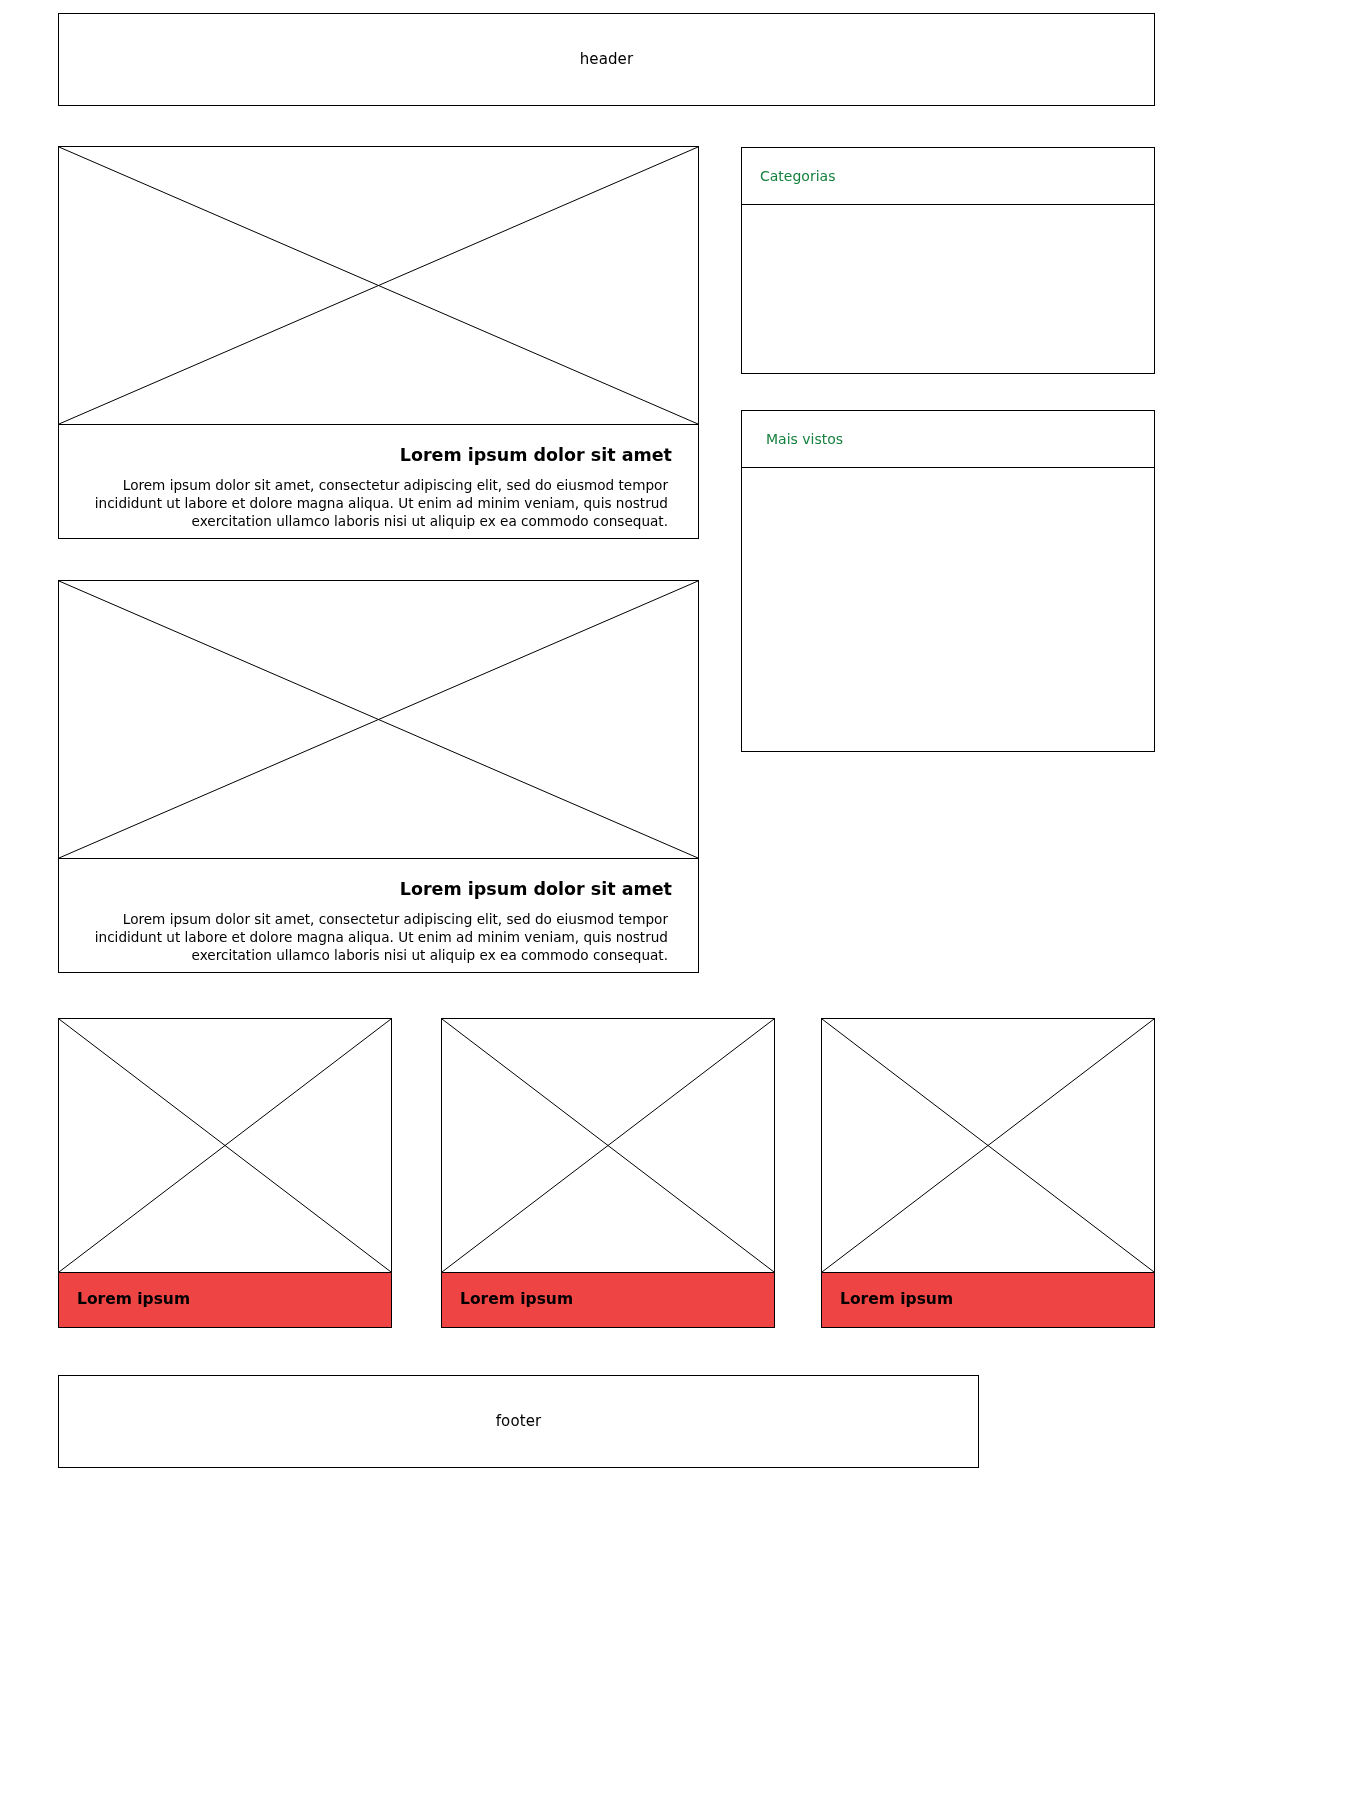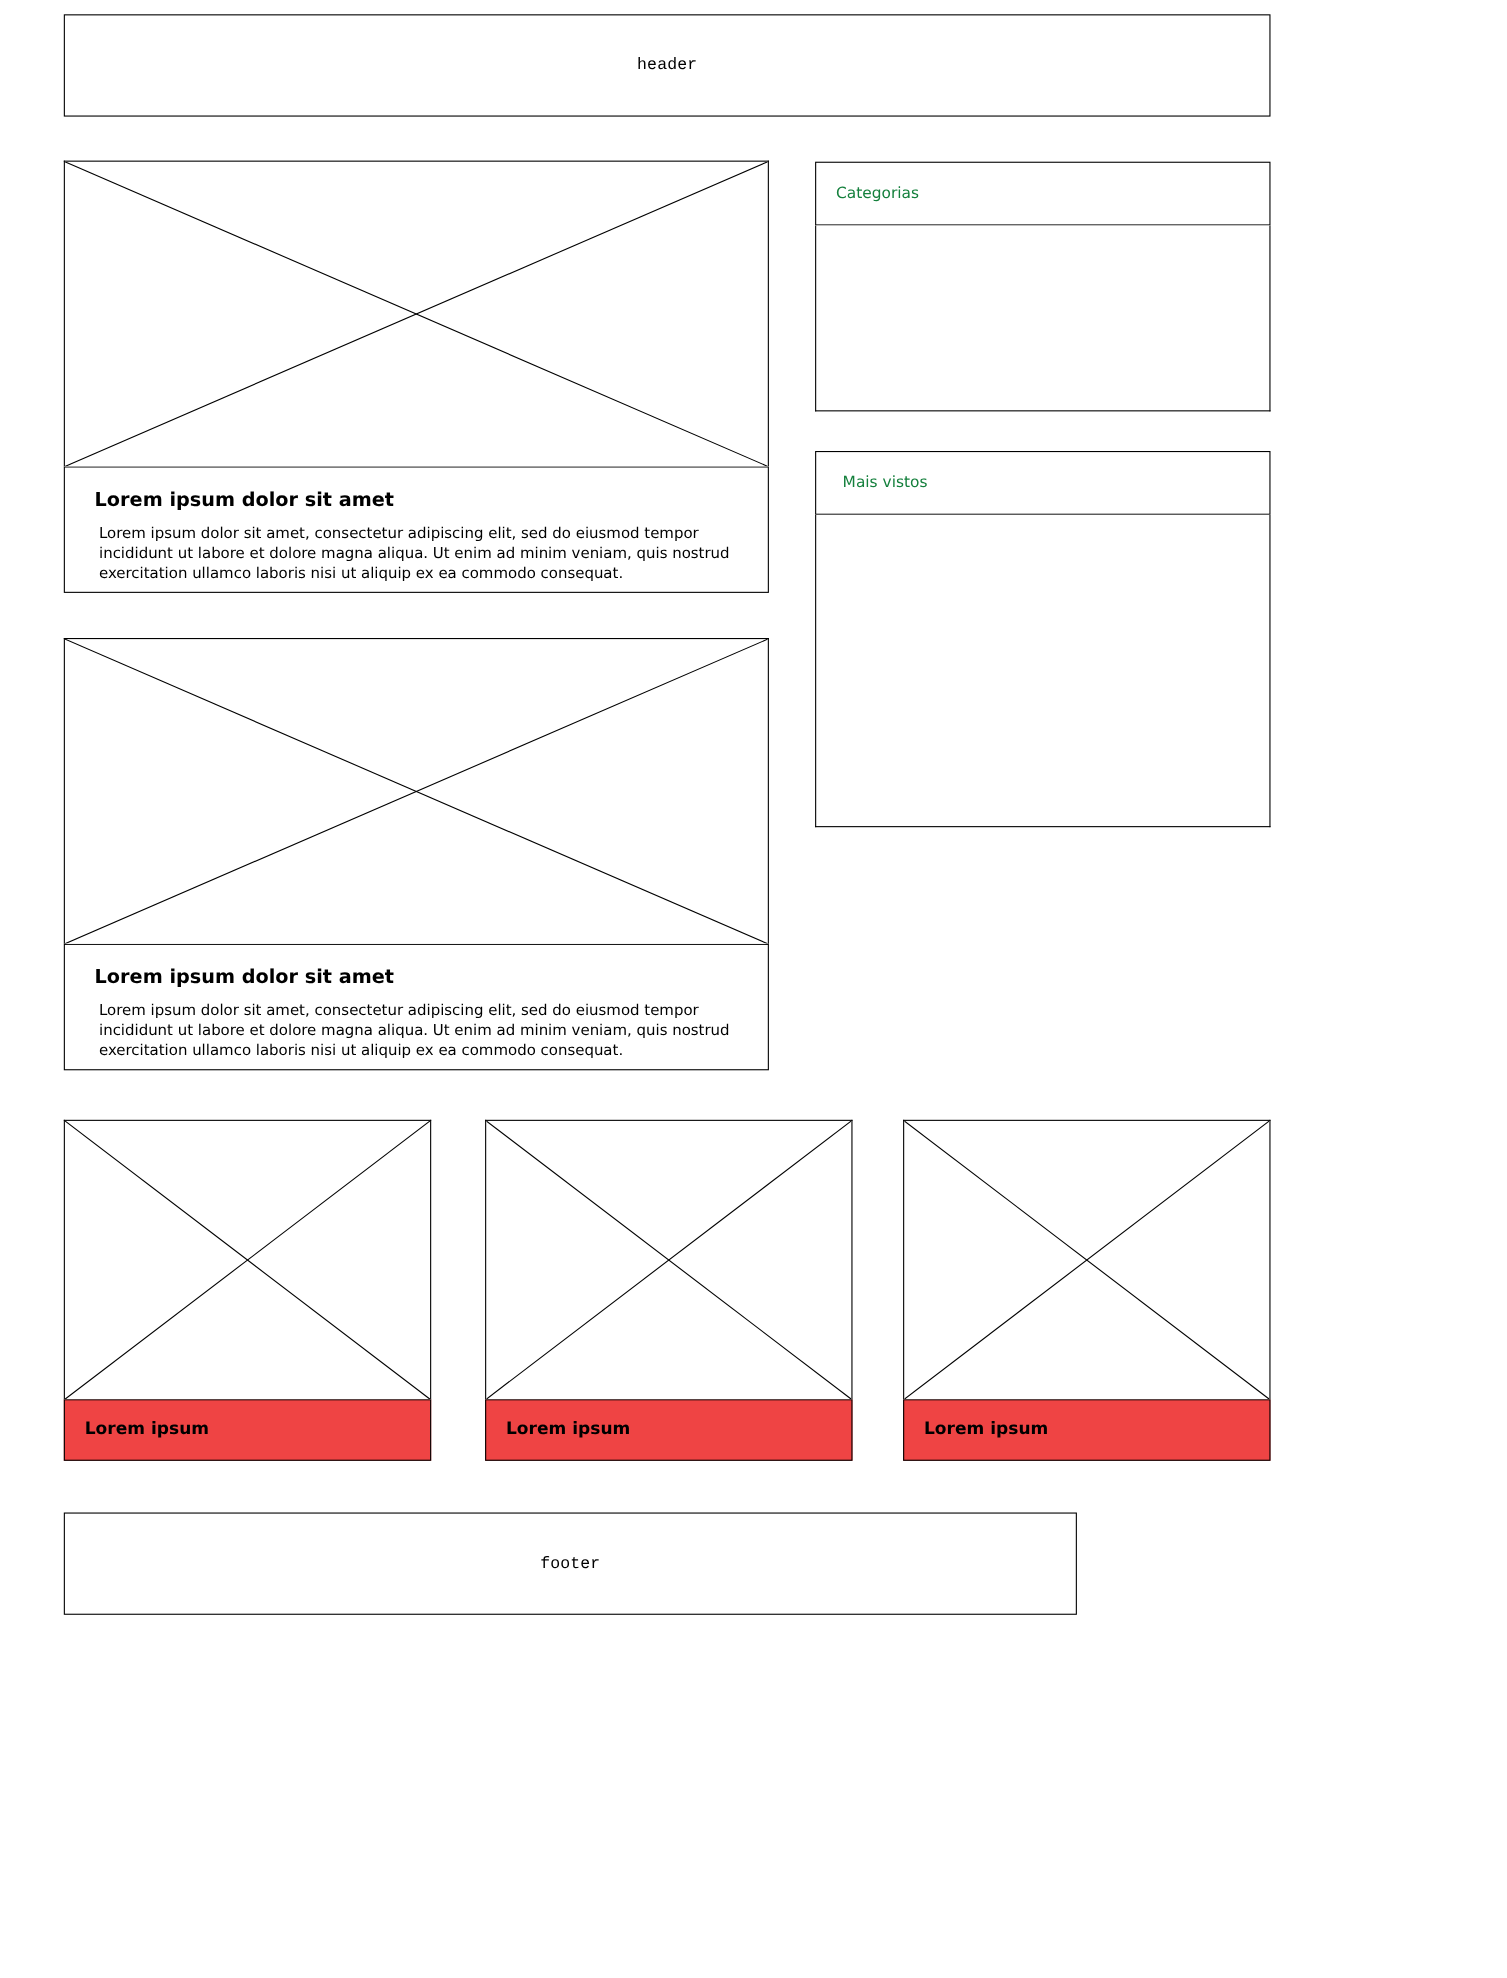--- a/index.html
+++ b/index.html
@@ -21,21 +21,20 @@
     height: 1798px;
     background: #ffffff;
   }
 
   
   .wf-box {
     position: absolute;
     box-sizing: border-box;
     border: 1px solid #000000;
     background: #ffffff;
-    font-family: Liberation Mono, monospace;
   }
 
   
   .banner {
     display: flex;
     align-items: center;
     justify-content: center;
   }
   .banner-label {
     font-size: 15px;
@@ -67,20 +66,21 @@
   
   .article-card {
     position: absolute;
     box-sizing: border-box;
   }
   .article-body {
     box-sizing: border-box;
     border: 1px solid #000000;
     background: #ffffff;
     padding: 20px 26px 20px 27px;
+    text-align: right;
   }
   .article-title {
     font-size: 17.5px;
     font-weight: bold;
     line-height: 1.2;
     margin: 0 0 11px 0;
     color: #000000;
   }
   .article-text {
     font-size: 13.6px;

